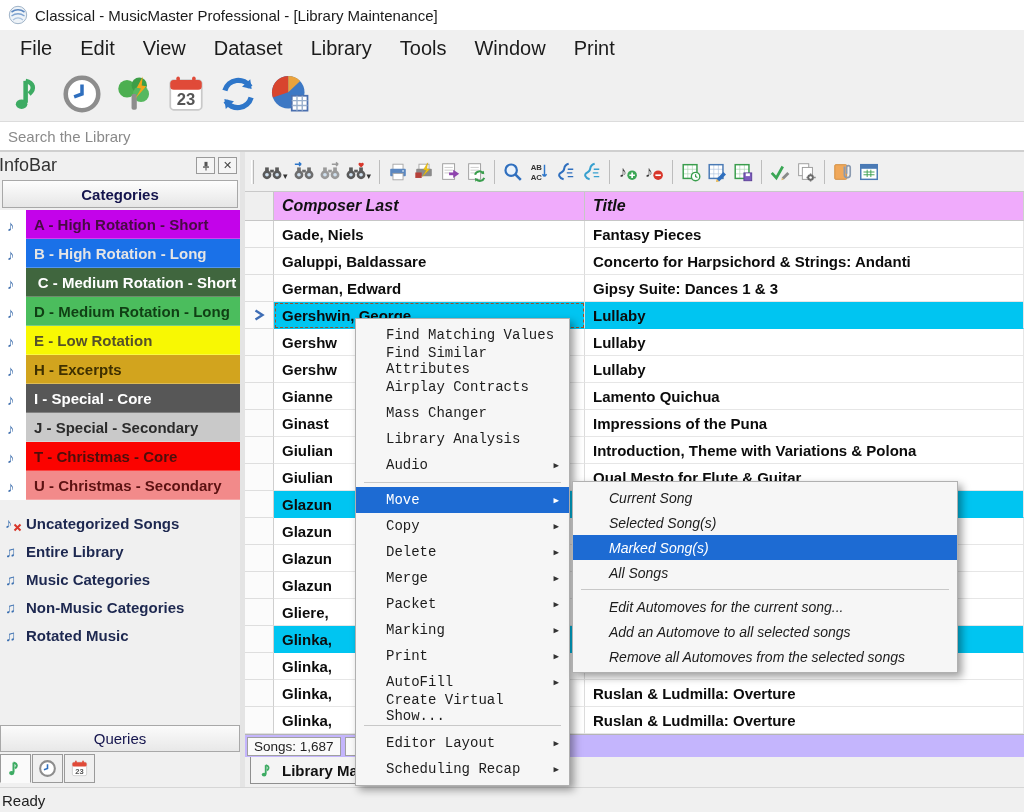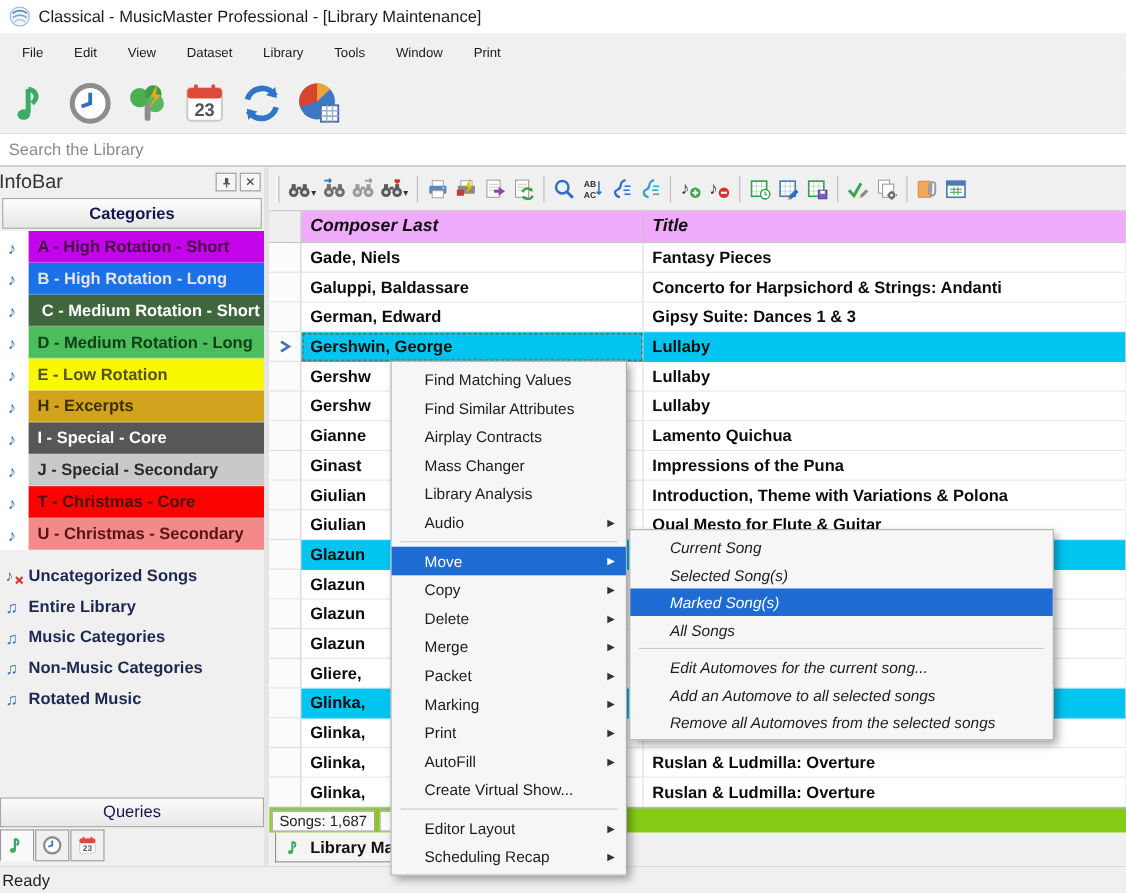--- a/index.html
+++ b/index.html
@@ -5,21 +5,21 @@
   * { margin:0; padding:0; box-sizing:border-box; }
   html,body { width:1024px; height:812px; overflow:hidden; }
   body { font-family:"Liberation Sans","DejaVu Sans",sans-serif; background:#fff; position:relative; }
   svg { display:block; }
 
   .titlebar { height:30px; background:#fff; display:flex; align-items:center; padding-left:8px; }
   .titlebar .app-icon { width:20px; height:20px; margin-right:7px; }
   .titlebar .title-text { font-size:15px; color:#1b1b1b; }
 
   .menubar { height:36px; background:#f0f0f0; display:flex; align-items:center; padding-left:6px; }
-  .menu-item { font-size:12px; color:#1b1b1b; padding:6px 14px; cursor:default; }
+  .menu-item { font-size:20px; color:#1b1b1b; padding:6px 14px; cursor:default; }
 
   .toolbar-main { height:56px; background:#f0f0f0; border-bottom:1px solid #dcdcdc; display:flex; align-items:center; padding-left:4px; }
   .tb-big { width:52px; height:48px; display:flex; align-items:center; justify-content:center; }
   .tb-big svg { width:42px; height:42px; }
 
   .searchbar { height:30px; background:#fff; border-bottom:2px solid #cfcfcf; display:flex; align-items:center; }
   .searchbar input { width:100%; height:100%; border:none; outline:none; font-size:15px; padding-left:8px; color:#444; font-family:inherit; }
   .searchbar input::placeholder { color:#8a8a8a; opacity:1; }
 
   .content { display:flex; height:635px; }
@@ -66,33 +66,33 @@
   .grid-body { }
   .g-row { height:27px; display:flex; }
   .g-gutter { width:29px; background:#fbfbfb; border-right:1px solid #cfcfcf; border-bottom:1px solid #dedede; display:flex; align-items:center; justify-content:center; }
   .g-gutter svg { width:14px; height:14px; }
   .g-cell { display:flex; align-items:center; padding-left:8px; font-size:15px; font-weight:bold; color:#0c0c0c; border-bottom:1px solid #e6e6e6; overflow:hidden; white-space:nowrap; }
   .g-composer { width:311px; border-right:1px solid #dcdcdc; }
   .g-title { flex:1; border-right:1px solid #e6e6e6; }
   .g-cell.sel { background:var(--sel); border-bottom-color:var(--sel); }
   .g-cell.cur { outline:1px dashed #96522a; outline-offset:-2px; }
 
-  .grid-status { height:23px; background:#84cc16; border-top:1px solid #b5b5b5; display:flex; align-items:center; padding-left:2px; }
+  .grid-status { height:23px; background:#c4b5fd; border-top:1px solid #b5b5b5; display:flex; align-items:center; padding-left:2px; }
   .status-box { height:19px; border:1px solid #a0a0a0; background:#fafafa; font-size:13.5px; color:#222; display:flex; align-items:center; padding:0 6px; margin-right:4px; }
   .status-box.empty { width:160px; }
   .tabbar { height:30px; background:#f0f0f0; display:flex; align-items:flex-start; padding-left:5px; }
   .doc-tab { height:27px; width:205px; border:1px solid #8f8f8f; border-top:none; background:#f4f4f4; display:flex; align-items:center; padding-left:8px; }
   .doc-tab svg { width:17px; height:17px; margin-right:6px; }
   .doc-tab span { font-size:15px; font-weight:bold; color:#111; }
 
   .statusbar { height:25px; background:#f0f0f0; border-top:1px solid #d6d6d6; display:flex; align-items:center; padding-left:2px; font-size:15px; color:#222; }
 
   
   .popup { position:absolute; background:#f6f6f6; border:1px solid #b0b0b0; box-shadow:4px 4px 8px rgba(0,0,0,.38); padding:3px 0; z-index:50; }
-  .context-menu { left:355px; top:328px; width:215px; }
+  .context-menu { left:355px; top:318px; width:215px;font-family:Liberation Mono, monospace; }
   .submenu { left:572px; top:481px; width:386px;font-style:italic; }
   .cm-item { height:26px; display:flex; align-items:center; padding:0 8px 0 30px; font-size:14px; color:#1c1c1c; position:relative; }
   .submenu .cm-item { height:25px; padding-left:36px; }
   .cm-item .arrow { position:absolute; right:10px; font-size:9px; color:#333; }
   .cm-item.hl { background:var(--mhl); color:#fff; }
   .cm-item.hl .arrow { color:#fff; }
   .cm-sep { height:9px; display:flex; align-items:center; }
   .cm-sep::after { content:""; flex:1; height:1px; background:#c8c8c8; margin:0 8px; }
 </style>
 </head>

